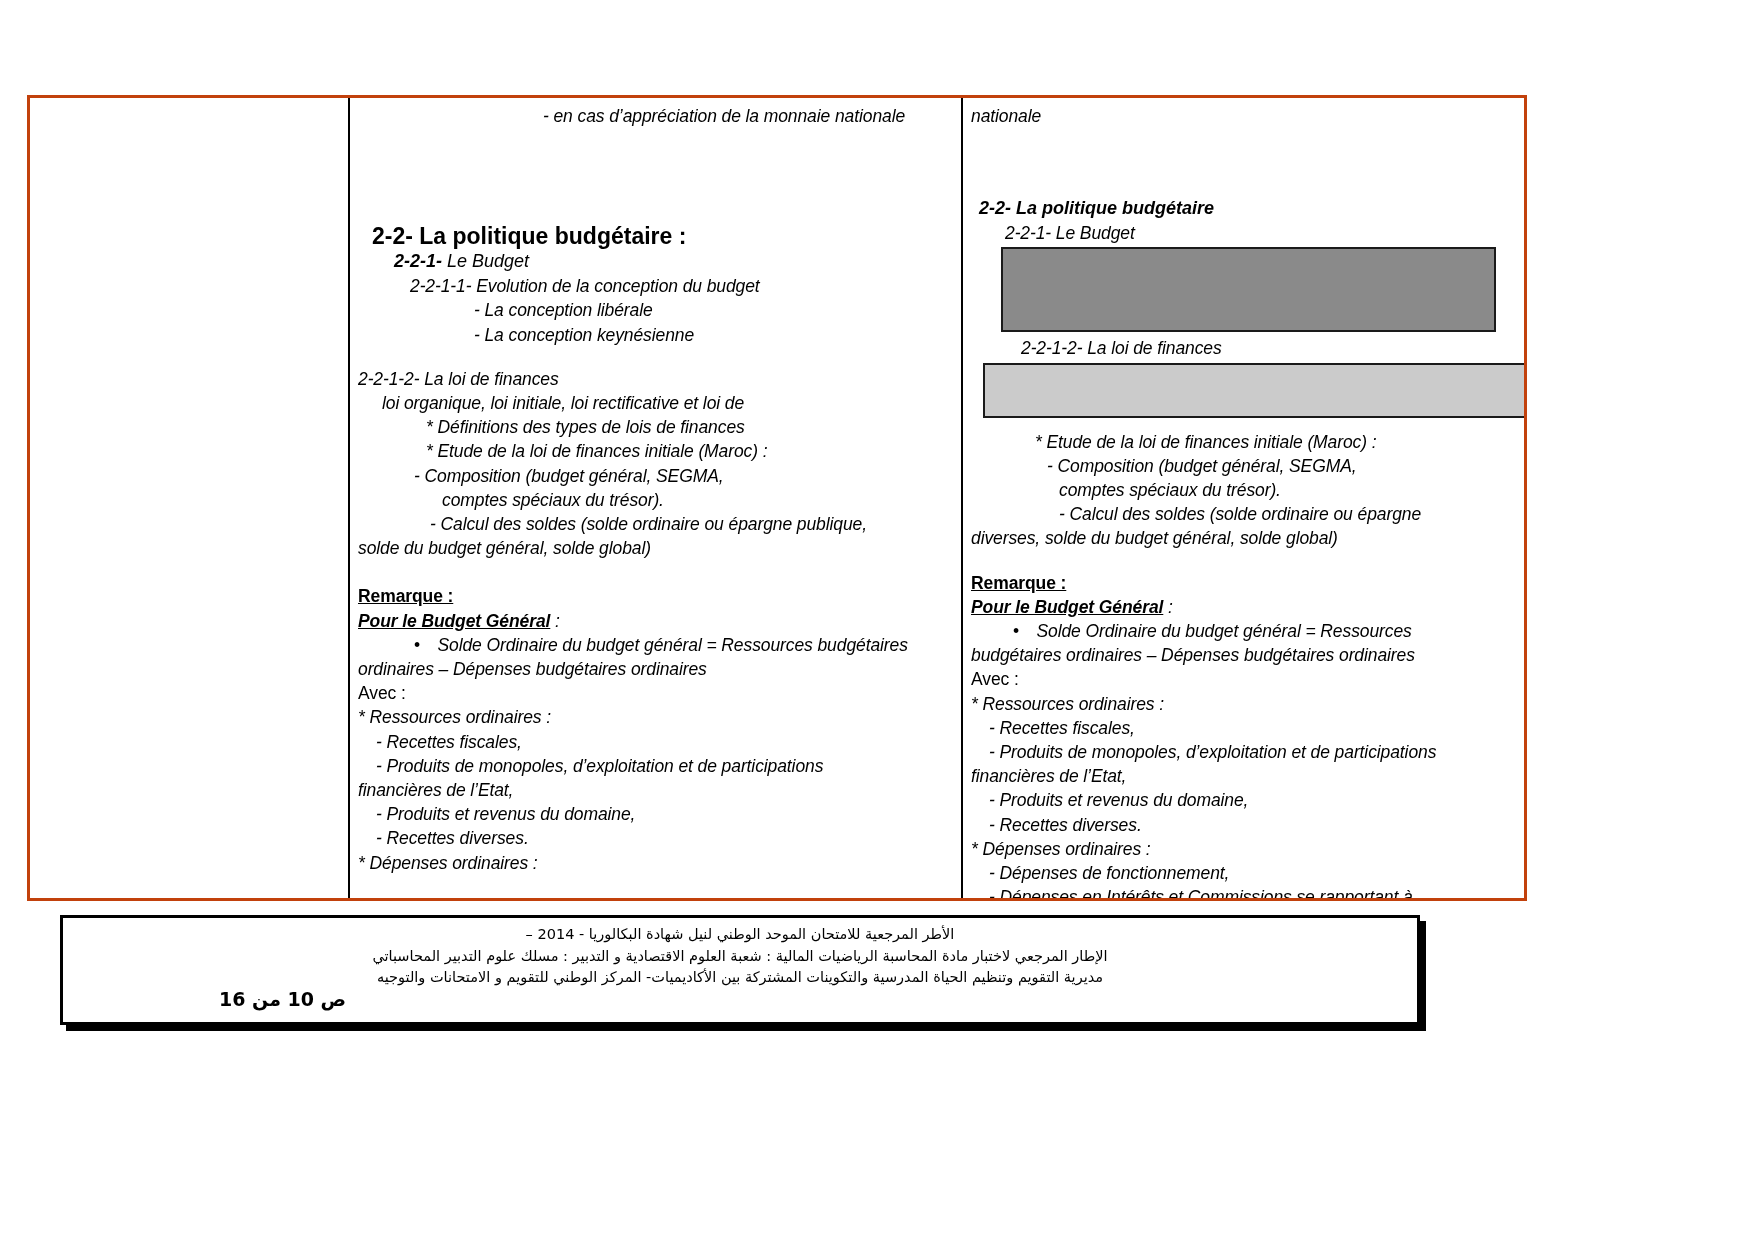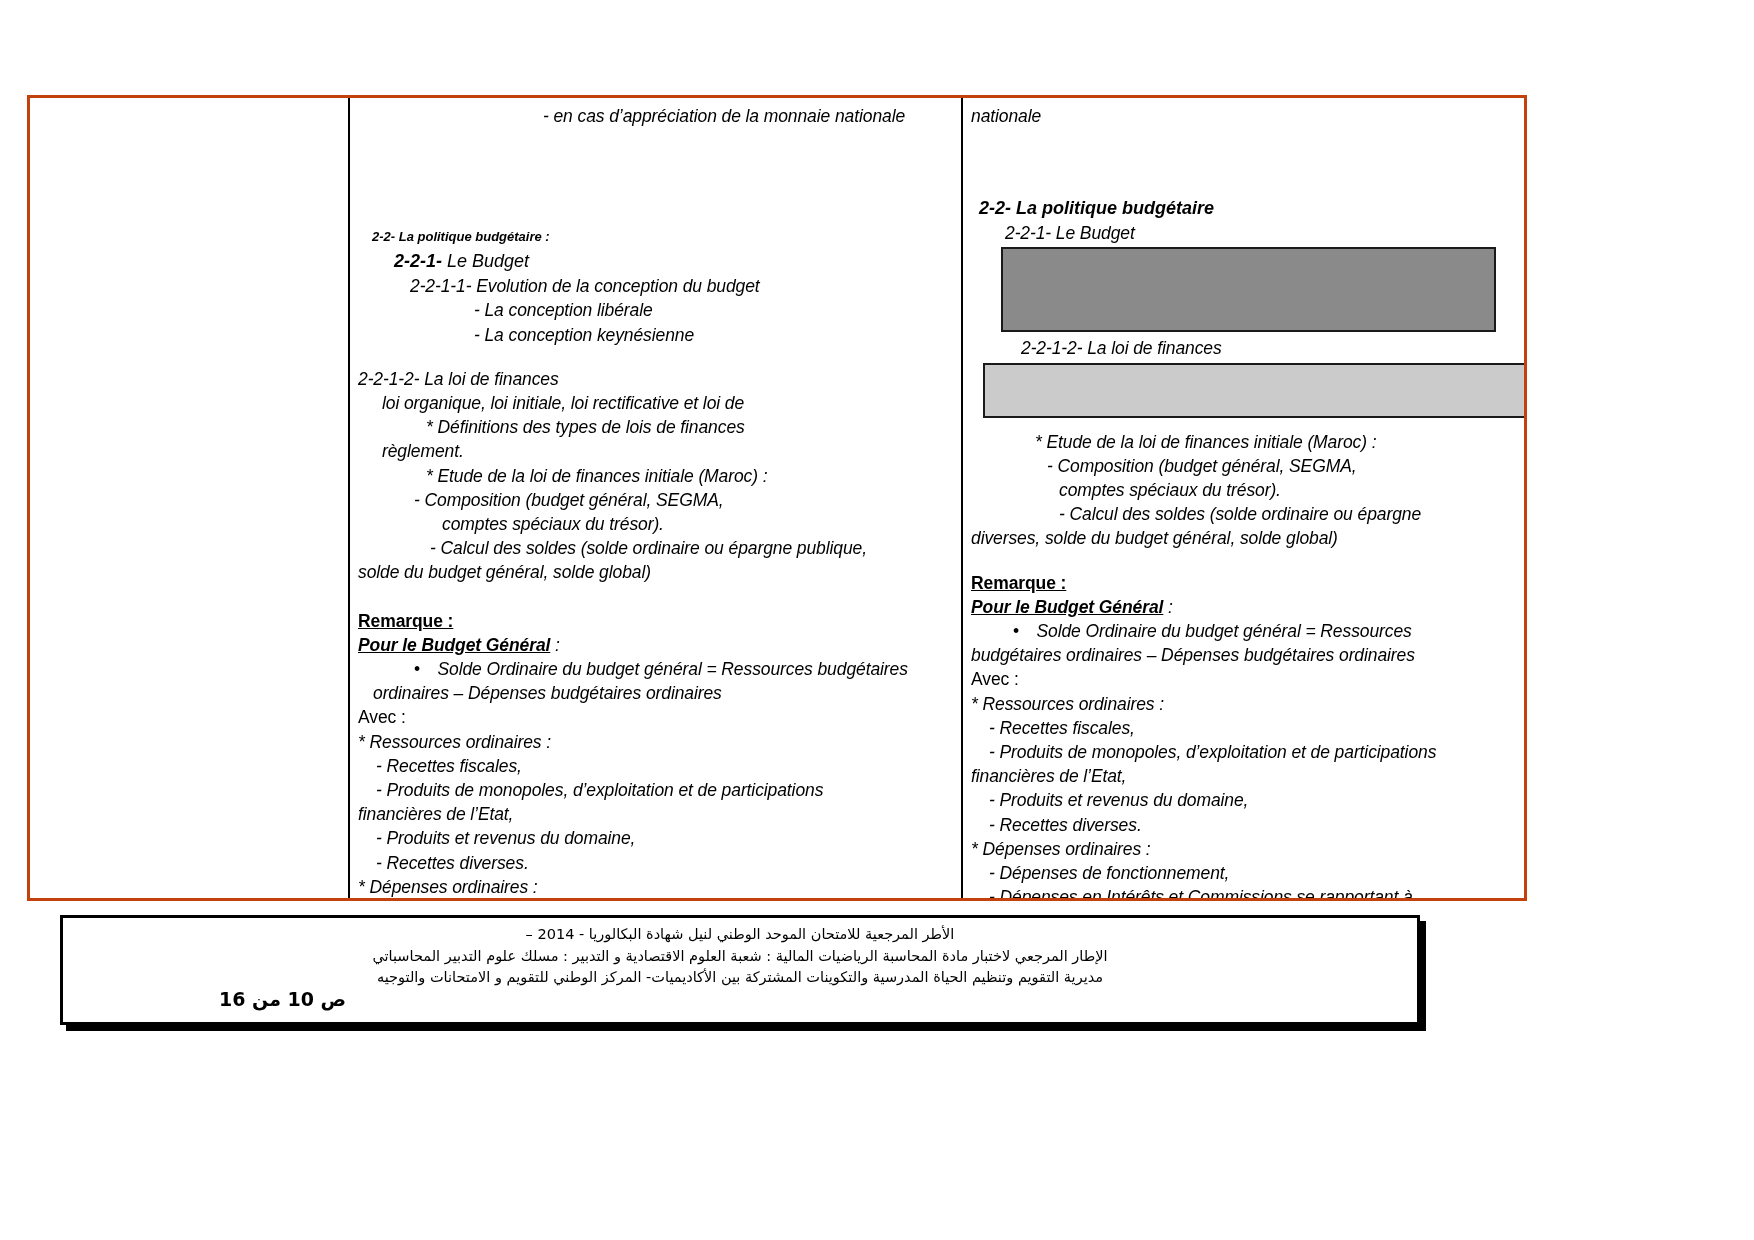--- a/index.html
+++ b/index.html
@@ -40,23 +40,22 @@
   
   .ln{
     font-style:italic;
     font-size:17.5px;
     line-height:24.2px;
     white-space:pre-wrap;
     letter-spacing:-0.1px;
   }
   .ln.up{font-style:normal;}
   .hd{
-    font-style:italic;
     font-weight:bold;
-    font-size:13px;
+    font-size:23px;
     line-height:25px;
   }
   .hd2{
     font-style:italic;
     font-weight:bold;
     font-size:18px;
     line-height:25px;
   }
   .bi-u{font-style:italic;font-weight:bold;text-decoration:underline;}
   .b-u{font-style:normal;font-weight:bold;text-decoration:underline;margin-top:48px;}
@@ -132,31 +131,30 @@
           <div style="height: 96px;"></div>
           <div class="hd" style="padding-left: 14px;">2-2- La politique budgétaire :</div>
           <div class="hd2" style="padding-left: 36px;"><span style="font-weight: bold;">2-2-1-</span><span style="font-weight: normal;"> Le Budget</span></div>
           <div class="ln" style="padding-left: 52px;">2-2-1-1- Evolution de la conception du budget</div>
           <div class="ln" style="padding-left: 116px;">- La conception libérale</div>
           <div class="ln" style="padding-left: 116px;">- La conception keynésienne</div>
           <div style="height: 20px;"></div>
           <div class="ln" style="padding-left: 0px;">2-2-1-2- La loi de finances</div>
           <div class="ln" style="padding-left: 24px;">loi organique, loi initiale, loi rectificative et loi de</div>
           <div class="ln" style="padding-left: 68px;">* Définitions des types de lois de finances</div>
-          <div class="ln" style="padding-left: 24px;">règlement.</div>
           <div class="ln" style="padding-left: 68px;">* Etude de la loi de finances initiale (Maroc) :</div>
           <div class="ln" style="padding-left: 56px;">- Composition (budget général, SEGMA,</div>
           <div class="ln" style="padding-left: 84px;">comptes spéciaux du trésor).</div>
           <div class="ln" style="padding-left: 72px;">- Calcul des soldes (solde ordinaire ou épargne publique,</div>
           <div class="ln" style="padding-left: 0px;">solde du budget général, solde global)</div>
           <div style="height: 24px;"></div>
           <div class="ln" style="padding-left: 0px;"><span class="b-u">Remarque :</span></div>
           <div class="ln" style="padding-left: 0px;"><span class="bi-u">Pour le Budget Général</span><span> :</span></div>
           <div class="ln" style="padding-left: 56px;"><span style="font-style: normal;">• </span><span>Solde Ordinaire du budget général = Ressources budgétaires</span></div>
-          <div class="ln" style="padding-left: 0px; margin-left: 15px;">ordinaires – Dépenses budgétaires ordinaires</div>
+          <div class="ln" style="padding-left: 0px;">ordinaires – Dépenses budgétaires ordinaires</div>
           <div class="ln up" style="padding-left: 0px;">Avec :</div>
           <div class="ln" style="padding-left: 0px;">* Ressources ordinaires :</div>
           <div class="ln" style="padding-left: 18px;">- Recettes fiscales,</div>
           <div class="ln" style="padding-left: 18px;">- Produits de monopoles, d’exploitation et de participations</div>
           <div class="ln" style="padding-left: 0px;">financières de l’Etat,</div>
           <div class="ln" style="padding-left: 18px;">- Produits et revenus du domaine,</div>
           <div class="ln" style="padding-left: 18px;">- Recettes diverses.</div>
           <div class="ln" style="padding-left: 0px;">* Dépenses ordinaires :</div>
         </div>
     </div>

